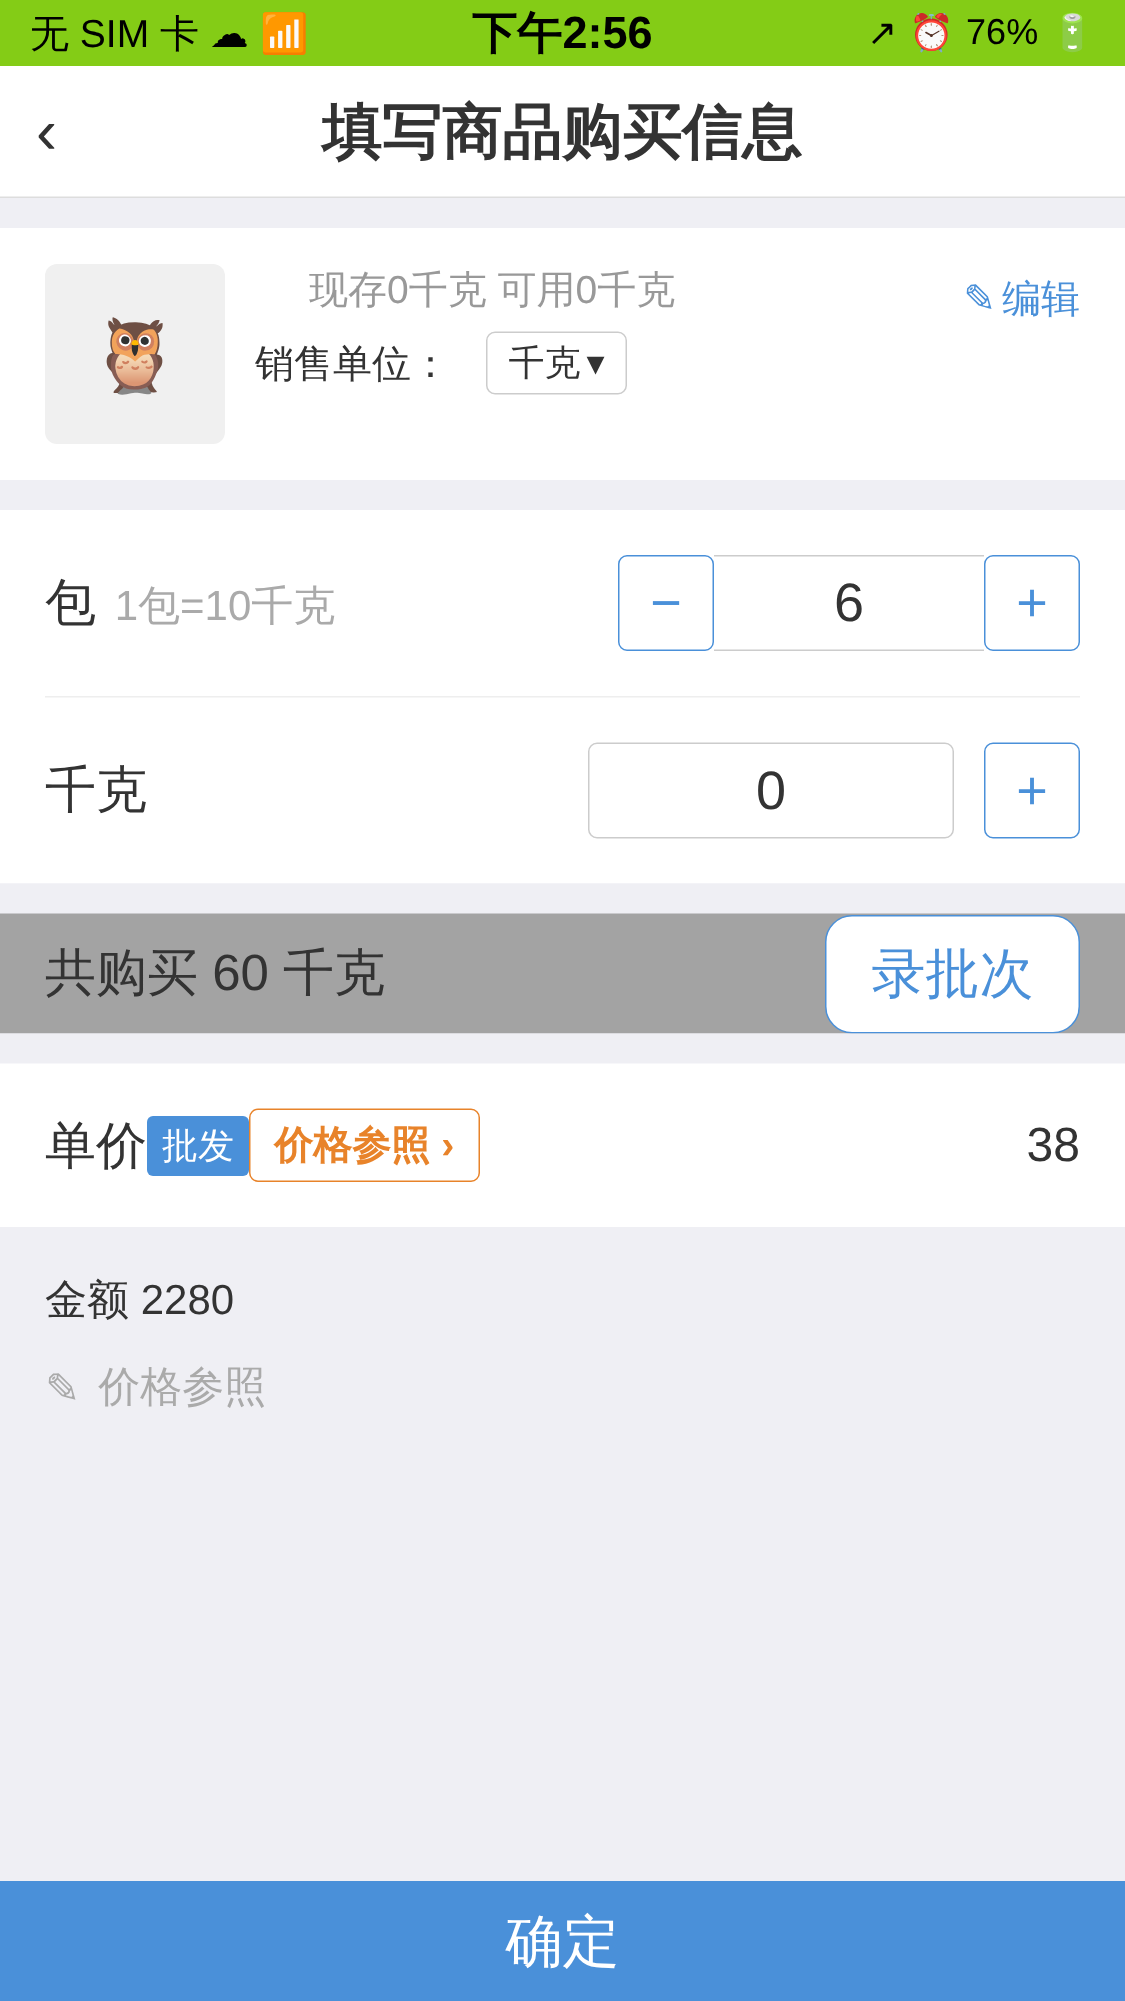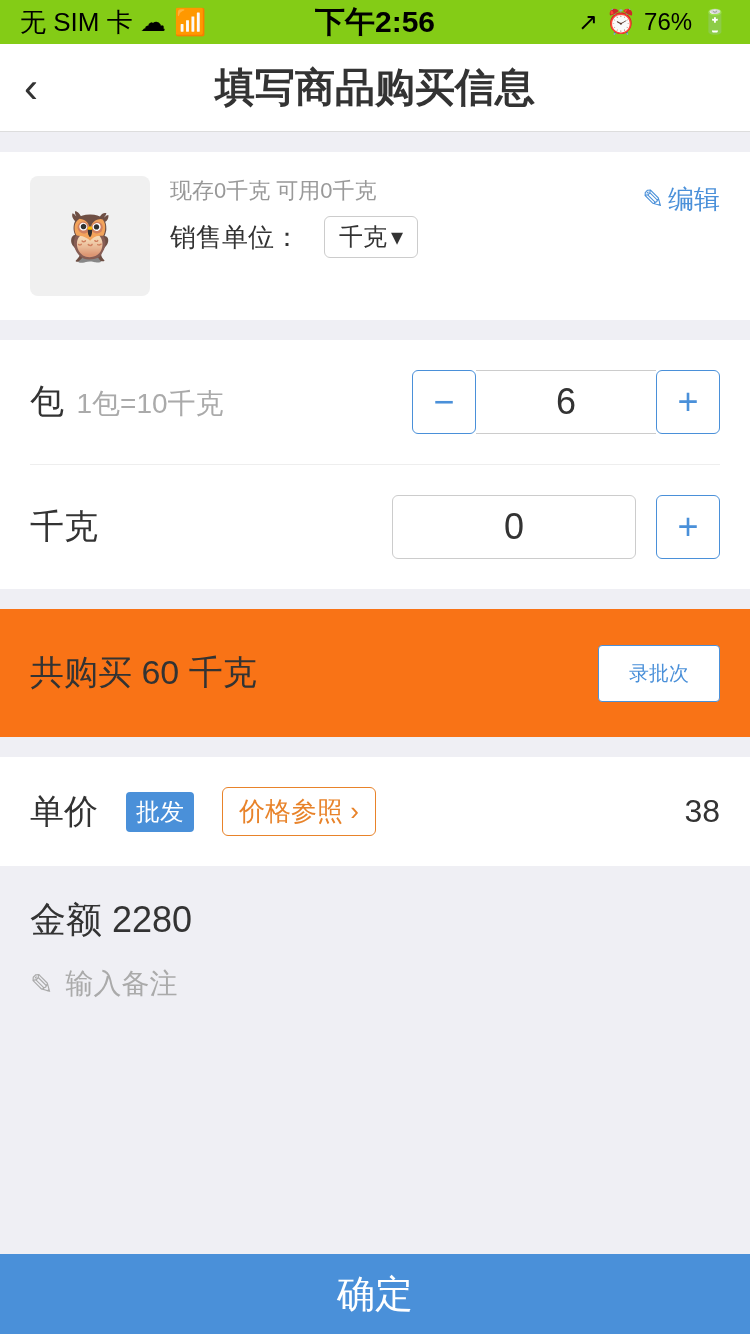--- a/index.html
+++ b/index.html
@@ -98,23 +98,24 @@
     .product-info {
       flex: 1;
     }
     .product-name {
       font-size: 32px;
       color: #333;
       font-weight: 500;
       margin-bottom: 10px;
     }
     .product-stock {
-      font-size: 22px;
+      font-size: 26px;
       color: #999;
       margin-bottom: 10px;
+      margin-left: 36px;
     }
     .product-unit-row {
       display: flex;
       align-items: center;
       gap: 24px;
       font-size: 26px;
       color: #333;
     }
     .unit-select {
       border: 1px solid #ccc;
@@ -222,54 +223,54 @@
     }
     .kg-row {
       display: flex;
       align-items: center;
       justify-content: space-between;
       padding: 30px 0;
     }
 
     
     .total-section {
-      background: #f97316;
+      background: #a3a3a3;
       padding: 0 30px;
       display: flex;
       align-items: center;
       justify-content: space-between;
-      height: 128px;
+      height: 80px;
     }
     .total-label {
       font-size: 34px;
       color: #333;
     }
     .record-btn {
       border: 1.5px solid #4a90d9;
-      border-radius: 4px;
+      border-radius: 18px;
       padding: 14px 30px;
-      font-size: 20px;
+      font-size: 36px;
       color: #4a90d9;
       background: #fff;
       cursor: pointer;
     }
 
     
     .price-section {
       background: #fff;
       padding: 30px 30px;
       display: flex;
       align-items: center;
       justify-content: space-between;
       margin-top: 0;
     }
     .price-left {
       display: flex;
       align-items: center;
-      gap: 28px;
+      gap: 0;
     }
     .price-label {
       font-size: 34px;
       color: #333;
     }
     .pifa-badge {
       background: #4a90d9;
       color: #fff;
       font-size: 24px;
       padding: 4px 10px;
@@ -279,34 +280,35 @@
       border: 1.5px solid #e8832a;
       border-radius: 6px;
       padding: 6px 16px;
       font-size: 26px;
       color: #e8832a;
       background: #fff;
       display: flex;
       align-items: center;
       gap: 4px;
       cursor: pointer;
+      font-weight: bold;
     }
     .price-value {
       font-size: 32px;
       color: #333;
       font-weight: 500;
     }
 
     
     .amount-section {
       background: #efeff4;
       padding: 30px 30px 20px;
     }
     .amount-row {
-      font-size: 36px;
+      font-size: 28px;
       color: #333;
       font-weight: 500;
       margin-bottom: 20px;
     }
     .note-row {
       display: flex;
       align-items: center;
       gap: 12px;
       font-size: 28px;
       color: #aaa;
@@ -420,19 +422,19 @@
     <span class="pifa-badge">批发</span>
     <button class="price-ref-btn">价格参照 ›</button>
   </div>
   <span class="price-value">38</span>
 </div>
 
 <div class="amount-section">
   <div class="amount-row">金额 2280</div>
   <div class="note-row">
     <span class="pencil-icon">✎</span>
-    <span>输入备注</span>
+    <span>价格参照</span>
   </div>
 </div>
 
 <div class="spacer"></div>
 
 <button class="confirm-btn">确定</button>
 
 </body></html>

